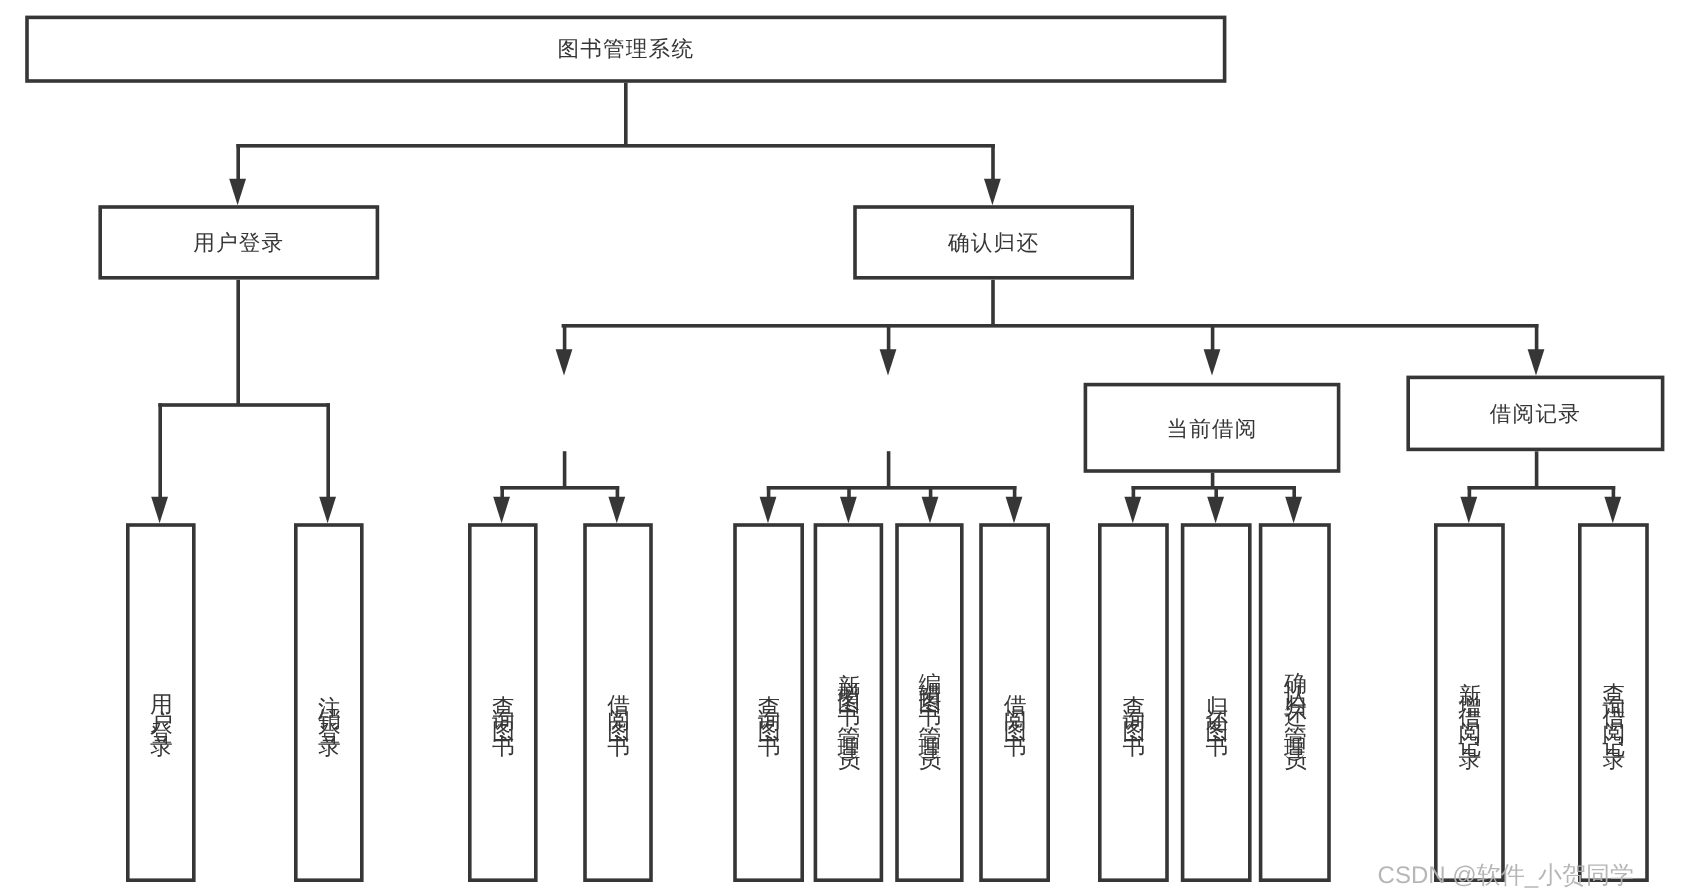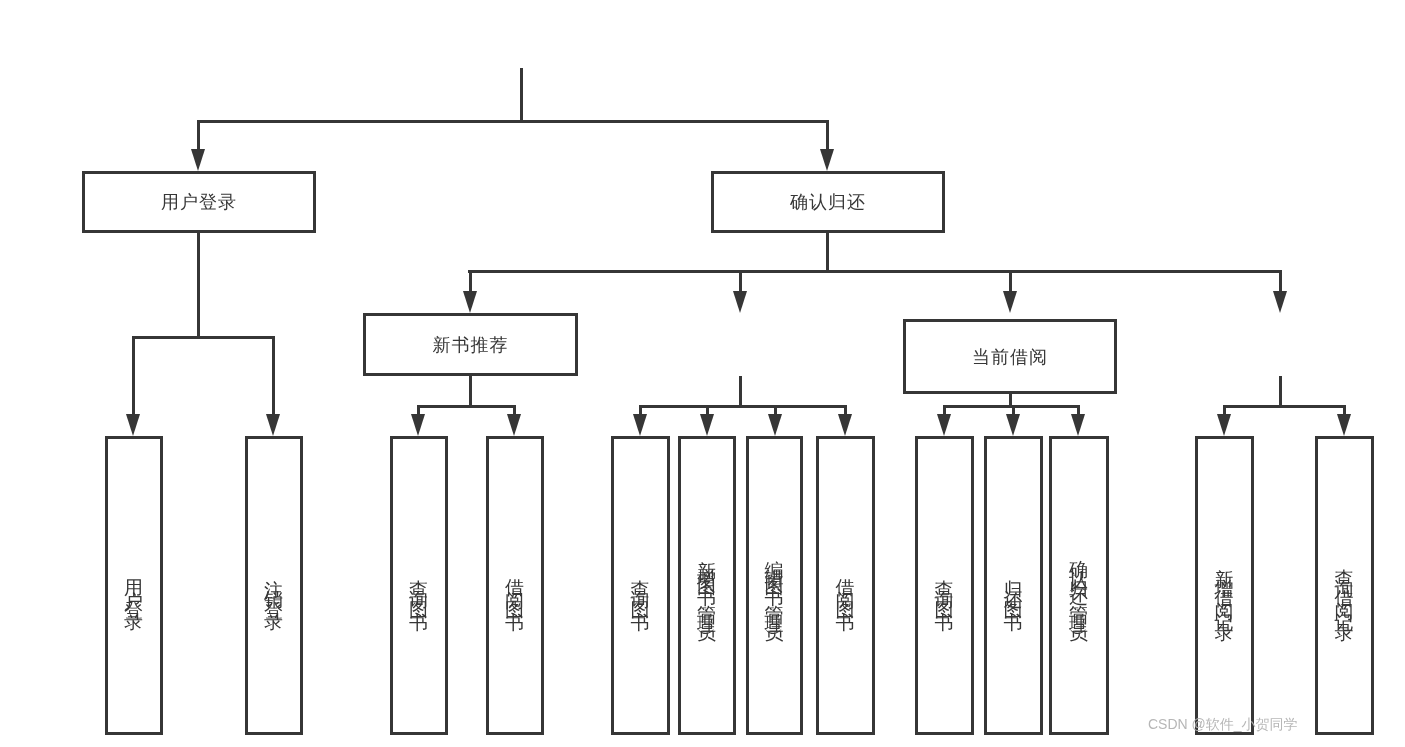--- a/index.html
+++ b/index.html
@@ -61,21 +61,21 @@
     border-left: 7px solid transparent;
     border-right: 7px solid transparent;
     border-top: 22px solid var(--line);
     z-index: 1;
   }
   .watermark {
     position: absolute;
     left: 1148px;
     top: 716px;
     width: 255px;
-    font-size: 14px;
+    font-size: 20px;
     color: var(--wm);
     white-space: nowrap;
     z-index: 3;
     opacity: 0.95;
   }
 </style>
 </head>
 <body>
 
 <div class="stage">
@@ -132,38 +132,41 @@
   <div class="arrow" style="left:1006px;top:414px"></div>
   <div class="arrow" style="left:1071px;top:414px"></div>
 
   <div class="vline" style="left:1279px;top:376px;height:31px"></div>
   <div class="hline" style="left:1223px;top:405px;width:123px"></div>
   <div class="vline" style="left:1223px;top:405px;height:12px"></div>
   <div class="vline" style="left:1343px;top:405px;height:12px"></div>
   <div class="arrow" style="left:1217px;top:414px"></div>
   <div class="arrow" style="left:1337px;top:414px"></div>
 
+  <div class="node" style="left:21px;top:13px;width:1001px;height:56px">
+    <span>图书管理系统</span>
+  </div>
 
   <div class="node" style="left:82px;top:171px;width:234px;height:62px">
     <span>用户登录</span>
   </div>
 
   <div class="node" style="left:711px;top:171px;width:234px;height:62px">
     <span>确认归还</span>
   </div>
 
-  <div class="node" style="left:363px;top:313px;width:215px;height:63px">
-    <span>新书推荐</span>
-  </div>
 
 
   <div class="node" style="left:903px;top:319px;width:214px;height:75px">
     <span>当前借阅</span>
   </div>
 
+  <div class="node" style="left:1172px;top:313px;width:215px;height:63px">
+    <span>借阅记录</span>
+  </div>
 
   <div class="leaf" style="left:105px;width:58px">
     <span class="vtext">用户登录</span>
   </div>
   <div class="leaf" style="left:245px;width:58px">
     <span class="vtext">注销登录</span>
   </div>
 
   <div class="leaf" style="left:390px;width:58px">
     <span class="vtext">查询图书</span>

